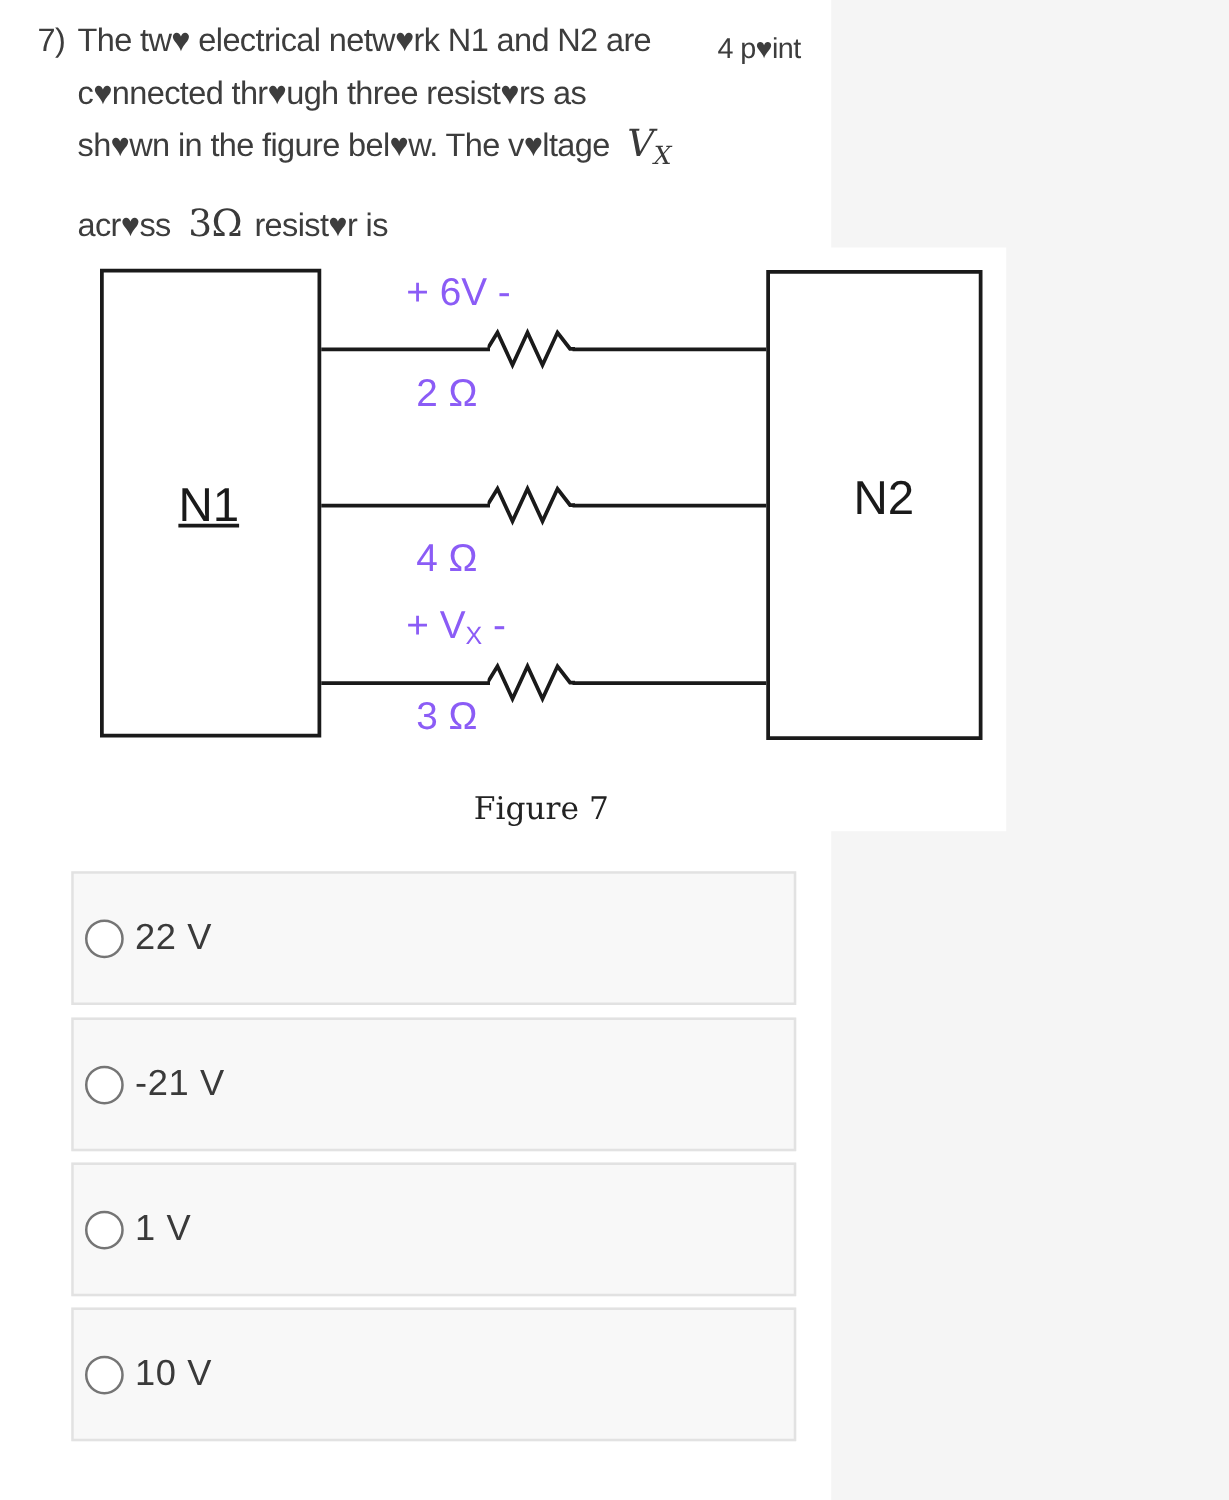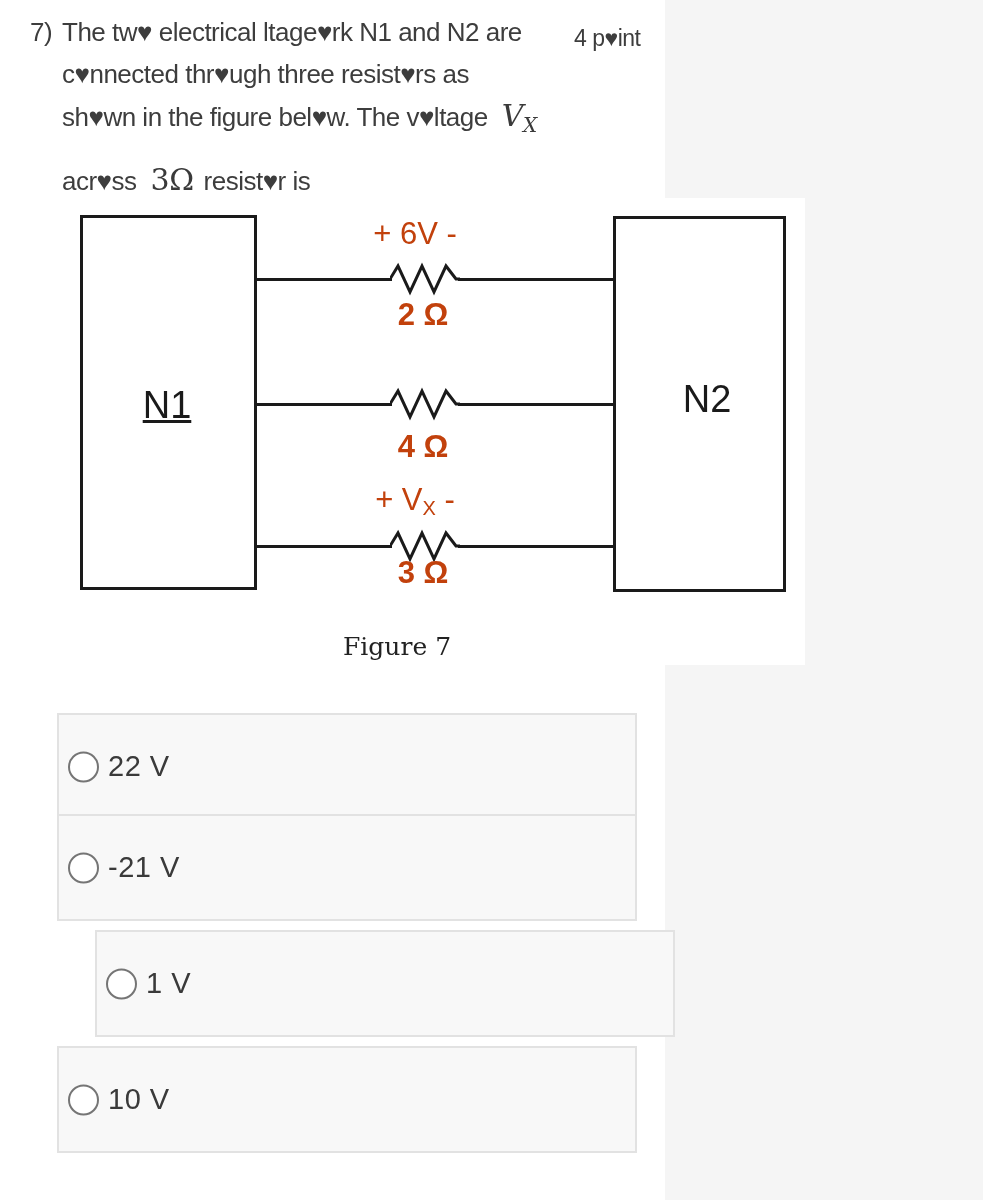--- a/index.html
+++ b/index.html
@@ -40,53 +40,53 @@
   #n1-label { left:27px;  top:188px;text-decoration:underline; }
   #n2-label { left:567px; top:182px; }
   .wire { position:absolute; height:3px; background:#1a1a1a; }
   .wire-l { left:197px; width:135px; }
   .wire-r { left:398px; width:155px; }
   #wire1l,#wire1r { top:80px; }
   #wire2l,#wire2r { top:205px; }
   #wire3l,#wire3r { top:347px; }
   .resistor { position:absolute; left:330px; width:70px; height:36px; }
   #res1 { top:63px; } #res2 { top:188px; } #res3 { top:330px; }
-  .flabel { position:absolute; width:180px; text-align:center; font-size:31px; color:#c2410c; line-height:1.05; white-space:nowrap; }
+  .flabel { position:absolute; width:180px; font-size:31px; color:#8b5cf6; line-height:1.05; white-space:nowrap; }
   .v-label { left:265px; }
-  .r-label { left:273px;font-weight:bold; }
+  .r-label { left:273px; }
   #v1 { top:20px; }  #r1 { top:101px; }
   #v2 { top:154px; } #r2 { top:233px; }
   #v3 { top:286px; } #r3 { top:347px;margin-top:12px; }
   .v-sub { font-size:20px; vertical-align:-5px; }
-  .fcaption { position:absolute; left:283px; top:434px; width:180px; text-align:left;
+  .fcaption { position:absolute; left:283px; top:434px; width:180px; text-align:center;
               font-family:"DejaVu Serif", serif; font-size:25px; color:#222222; }
   
   .option {
     position:absolute; left:57px; width:580px; height:107px;
     background:#f8f8f8; border:2px solid #e2e2e2;
   }
-  #opt0 { top:697px;margin-top:16px; } #opt1 { top:814px; } #opt2 { top:930px;margin-left:38px; } #opt3 { top:1046px; }
+  #opt0 { top:697px; } #opt1 { top:814px; } #opt2 { top:930px; } #opt3 { top:1046px; }
   .radio {
     position:absolute; left:9px; top:50%; transform:translateY(-50%);
     width:31px; height:31px; border:2px solid #757575; border-radius:50%;
     background:#ffffff;
   }
   .opt-label {
     position:absolute; left:49px; top:0; height:100%;
     display:flex; align-items:center;
     font-size:29px; color:#3a3a3a; letter-spacing:0.5px;
   }
 </style>
 </head>
 <body>
 
 <div class="right-panel"></div>
 
 <div class="qtext" id="qnum">7)</div>
-<div class="qtext" id="qline1">The tw♥ electrical ltage♥rk N1 and N2 are</div>
+<div class="qtext" id="qline1">The tw♥ electrical netw♥rk N1 and N2 are</div>
 <div class="qtext" id="qline2">c♥nnected thr♥ugh three resist♥rs as</div>
 <div class="qtext" id="qline3"><span>sh♥wn in the figure bel♥w. The v♥ltage</span><span class="math-serif math-v math-gap">V</span><span class="math-serif math-v-sub">X</span></div>
 <div class="qtext" id="qline4"><span>acr♥ss</span><span class="math-serif math-gap math-gap-r">3Ω</span><span>resist♥r is</span></div>
 <div class="qtext" id="points">4 p♥int</div>
 
 <div class="figure">
   <div class="netbox" id="n1-box"></div>
   <div class="netbox" id="n2-box"></div>
   <div class="netlabel" id="n1-label">N1</div>
   <div class="netlabel" id="n2-label">N2</div>

